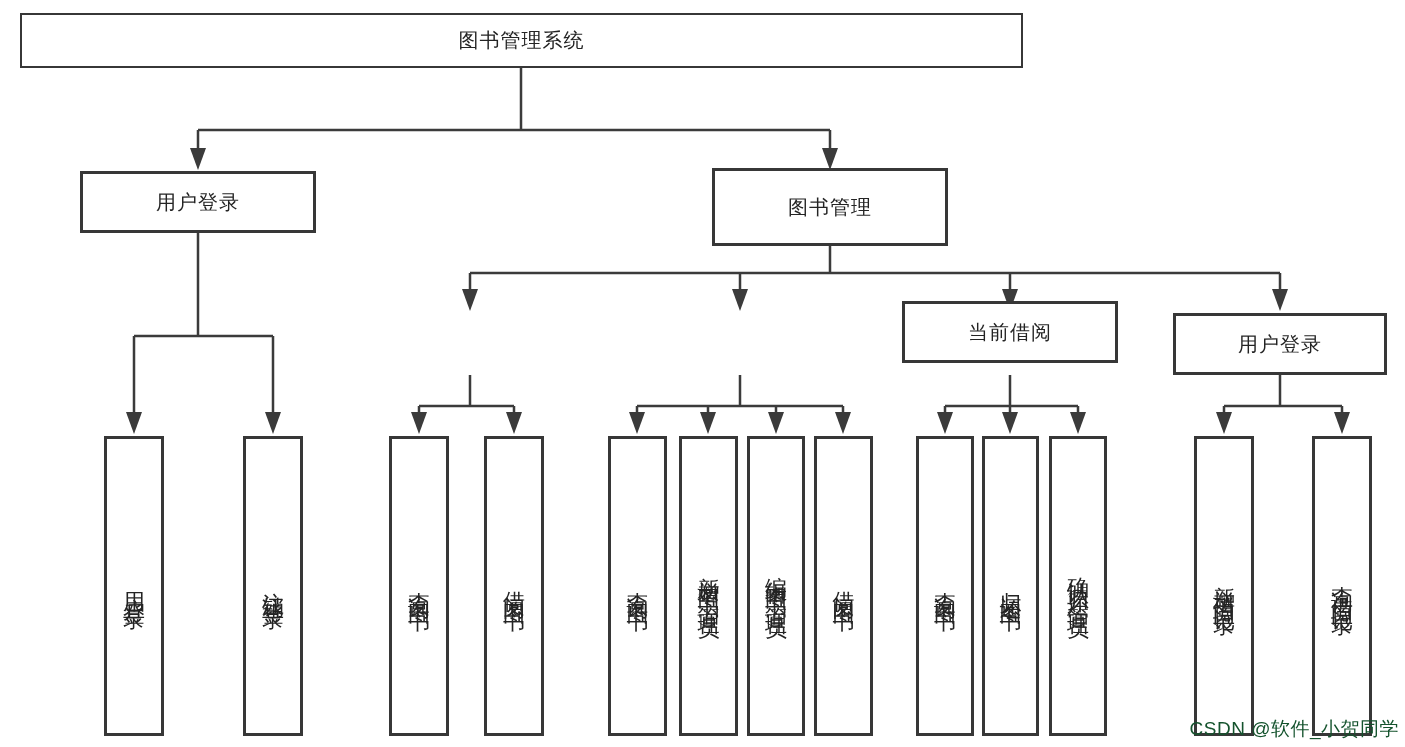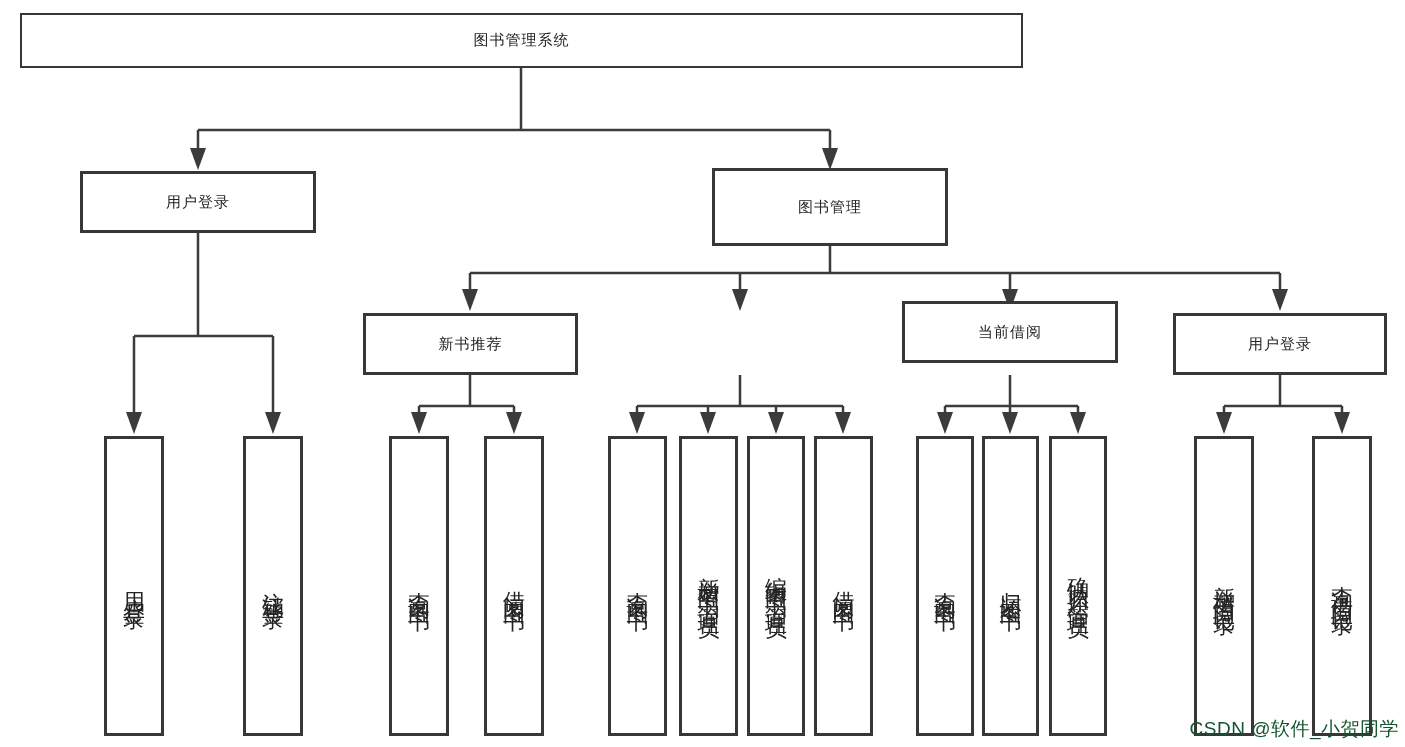--- a/index.html
+++ b/index.html
@@ -23,21 +23,21 @@
     pointer-events: none;
   }
   .node {
     position: absolute;
     box-sizing: border-box;
     background: #ffffff;
     border: 3px solid #373737;
     display: flex;
     align-items: center;
     justify-content: center;
-    font-size: 15px;
+    font-size: 20px;
     letter-spacing: 1px;
     color: #242424;
     white-space: nowrap;
   }
   .node.root {
     border-width: 2px;
   }
   .node.vert {
     writing-mode: vertical-rl;
     text-orientation: mixed;
@@ -102,21 +102,20 @@
       <polygon points="1216,412 1232,412 1224,434"></polygon>
       <polygon points="1334,412 1350,412 1342,434"></polygon>
     </g>
   </svg>
 
   <div class="node root" style="left:20px;top:13px;width:1003px;height:55px">图书管理系统</div>
 
   <div class="node" style="left:80px;top:171px;width:236px;height:62px">用户登录</div>
   <div class="node" style="left:712px;top:168px;width:236px;height:78px">图书管理</div>
 
-  <div class="node" style="left:363px;top:313px;width:215px;height:62px">新书推荐</div>
   <div class="node" style="left:902px;top:301px;width:216px;height:62px">当前借阅</div>
   <div class="node" style="left:1173px;top:313px;width:214px;height:62px">用户登录</div>
 
   <div class="node vert" style="left:104px;top:436px;width:60px;height:300px">用户登录</div>
   <div class="node vert" style="left:243px;top:436px;width:60px;height:300px">注销登录</div>
 
   <div class="node vert" style="left:389px;top:436px;width:60px;height:300px">查询图书</div>
   <div class="node vert" style="left:484px;top:436px;width:60px;height:300px">借阅图书</div>
 
   <div class="node vert" style="left:608px;top:436px;width:59px;height:300px">查询图书</div>

